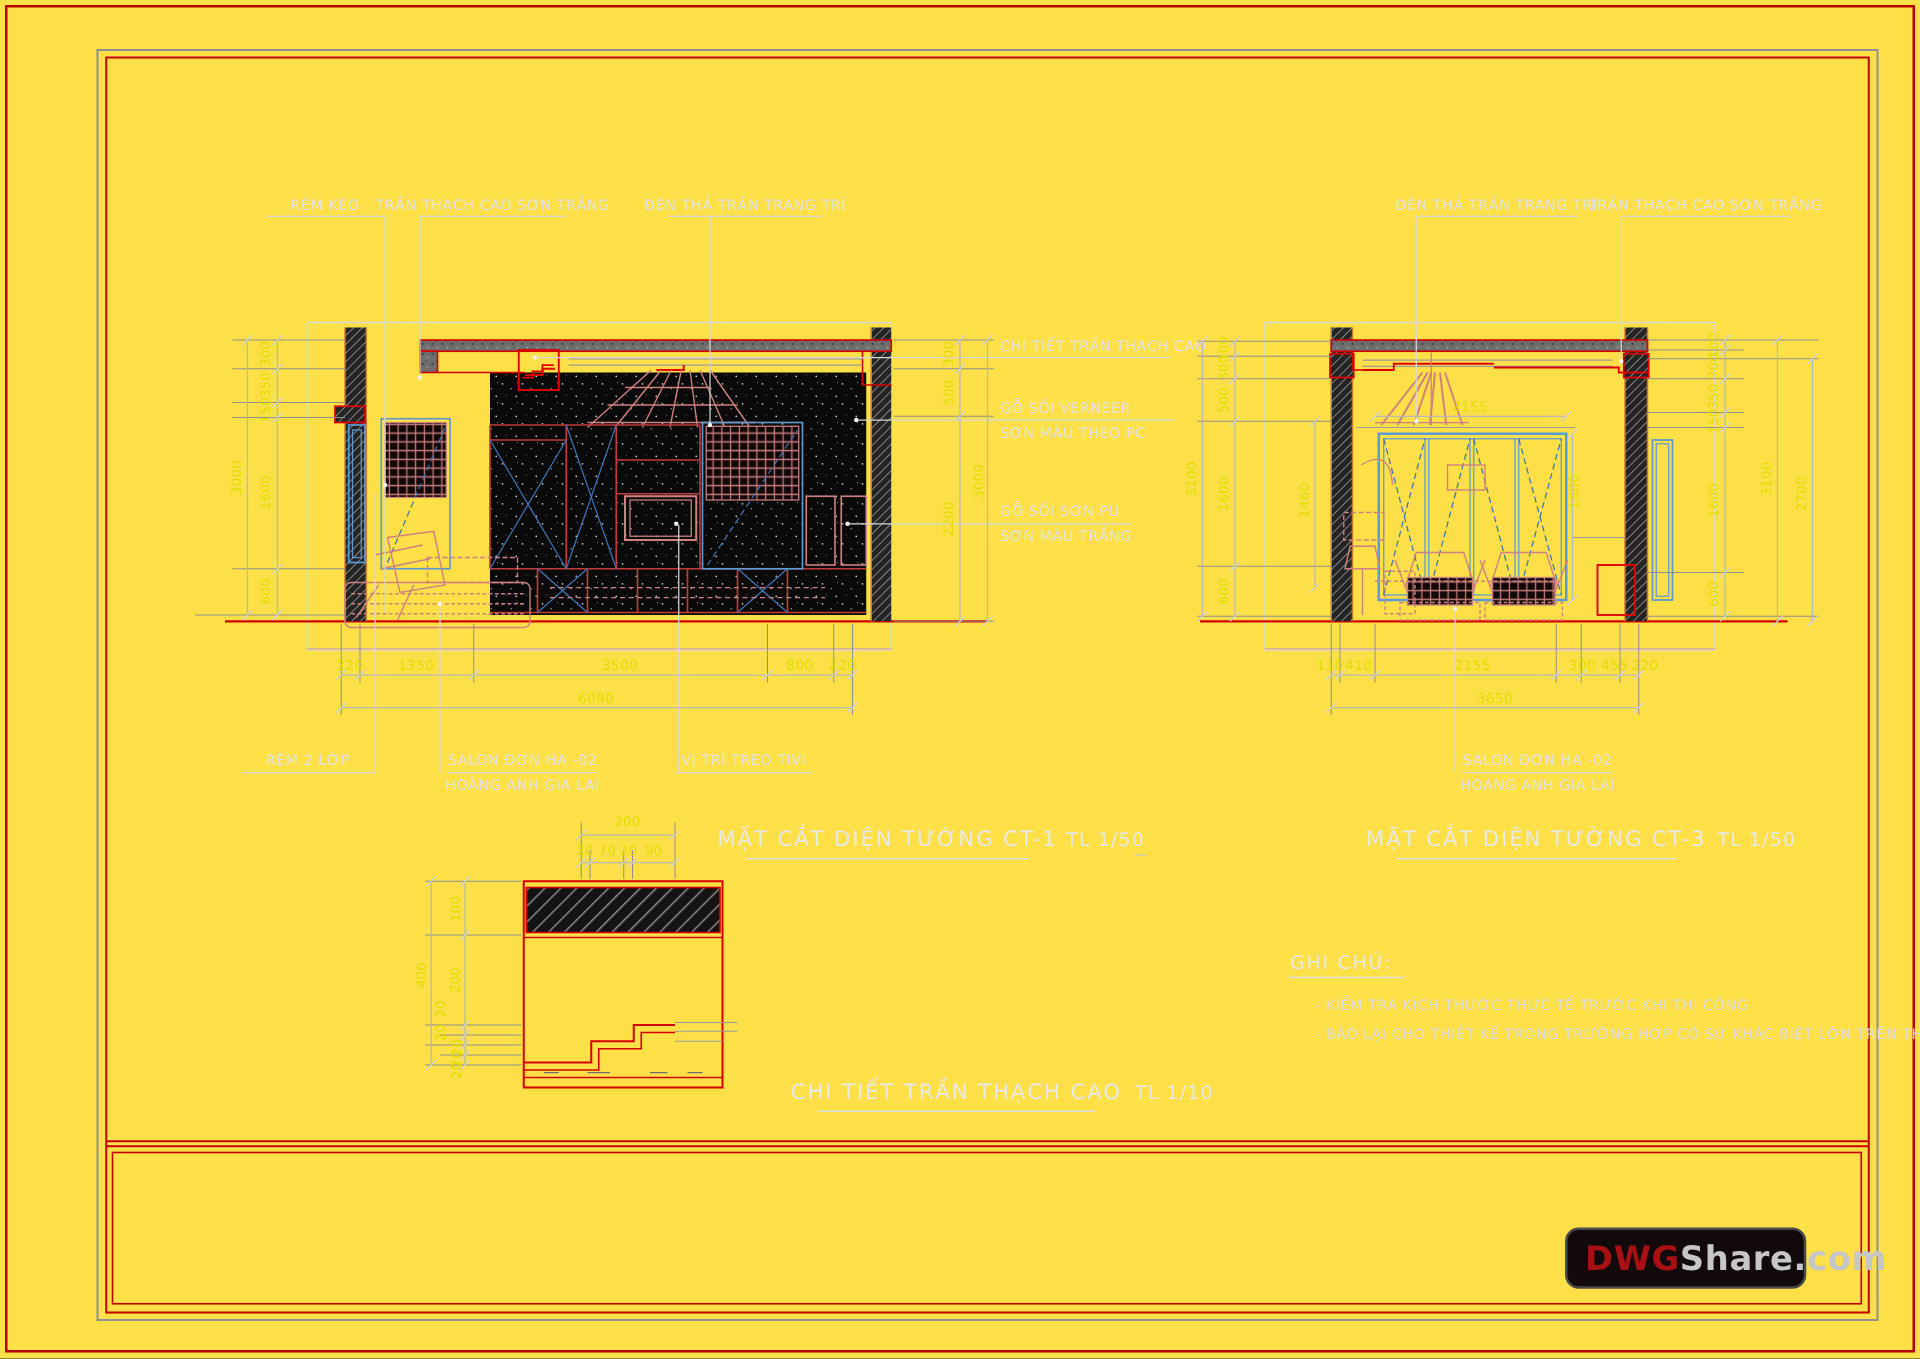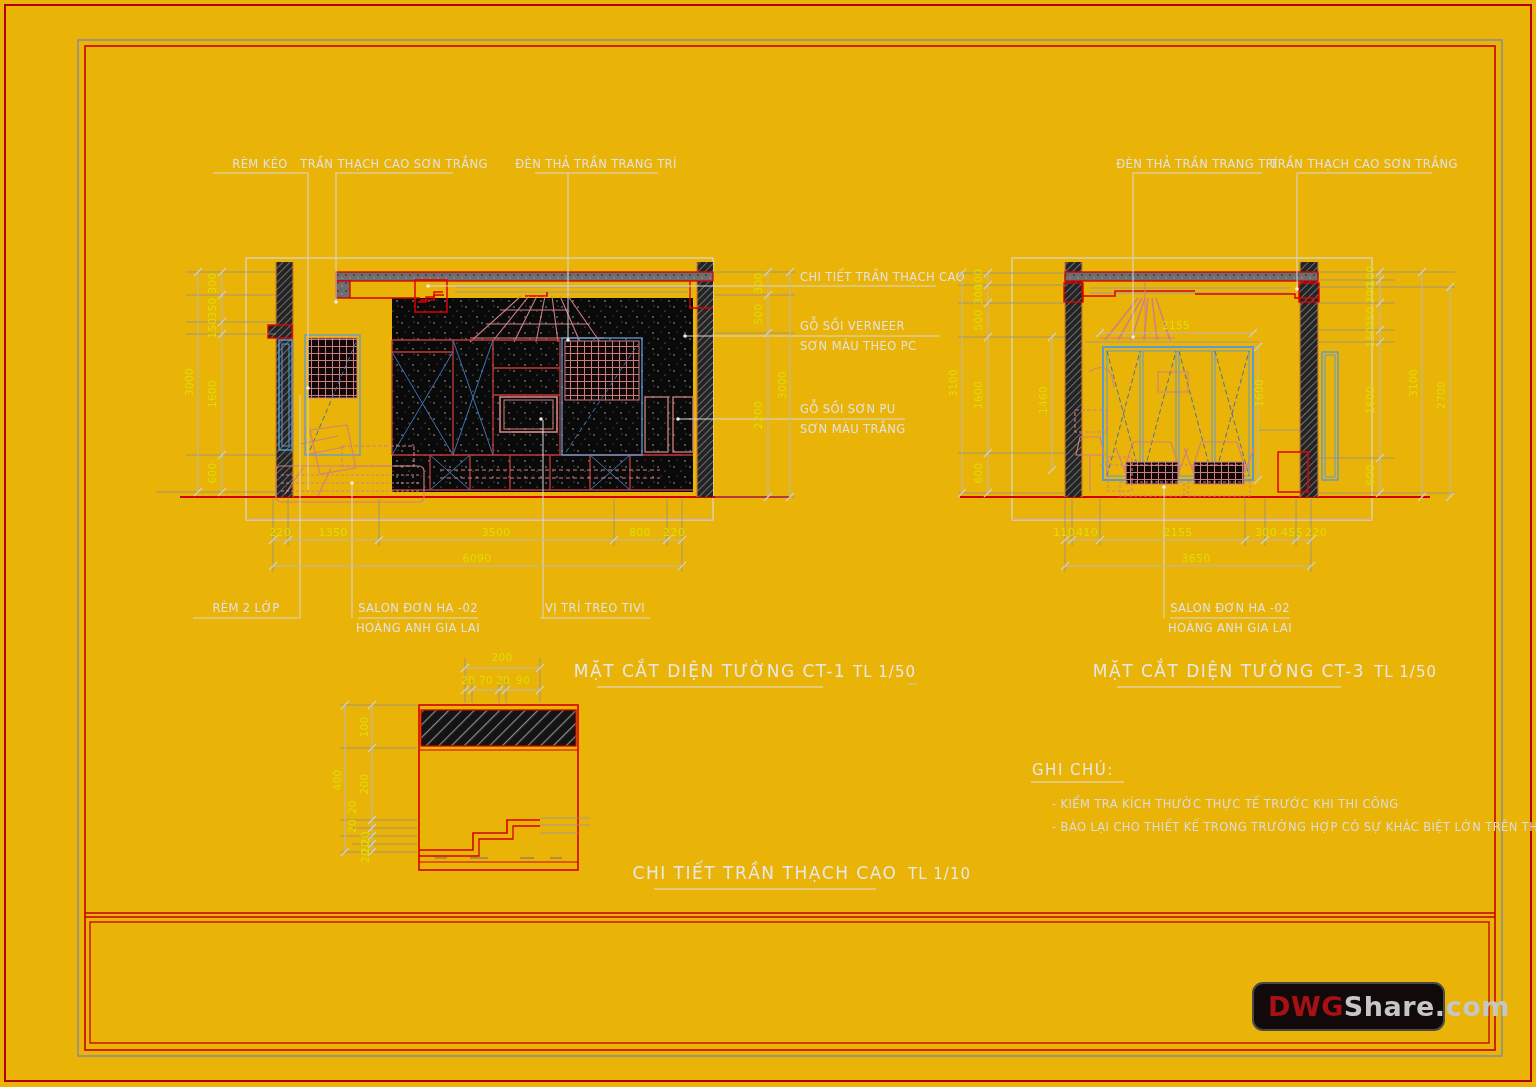--- a/index.html
+++ b/index.html
@@ -1,16 +1,16 @@
 <!DOCTYPE html>
 <html><head>
 <meta charset="utf-8">
 <style>
   html,body{margin:0;padding:0;background:#050505;}
-  #stage{position:relative;width:1536px;height:1087px;background:#eab308;overflow:hidden;
+  #stage{position:relative;width:1536px;height:1087px;background:#fde047;overflow:hidden;
          font-family:"DejaVu Sans", sans-serif;}
   svg text{font-family:"DejaVu Sans", sans-serif;}
   .dim{fill:#dede00;font-size:10.5px;letter-spacing:.3px;}
   .dimb{fill:#dede00;font-size:11px;letter-spacing:.3px;}
   .lbl{fill:#e2e2e2;font-size:11.5px;letter-spacing:.4px;}
   .ttl{fill:#e8e8e8;font-size:17px;letter-spacing:1.5px;}
   .scale{fill:#e8e8e8;font-size:15px;letter-spacing:1px;}
   .note{fill:#dcdcdc;font-size:11.5px;letter-spacing:.4px;}
   .notehead{fill:#e8e8e8;font-size:15px;letter-spacing:1.5px;}
 </style>

